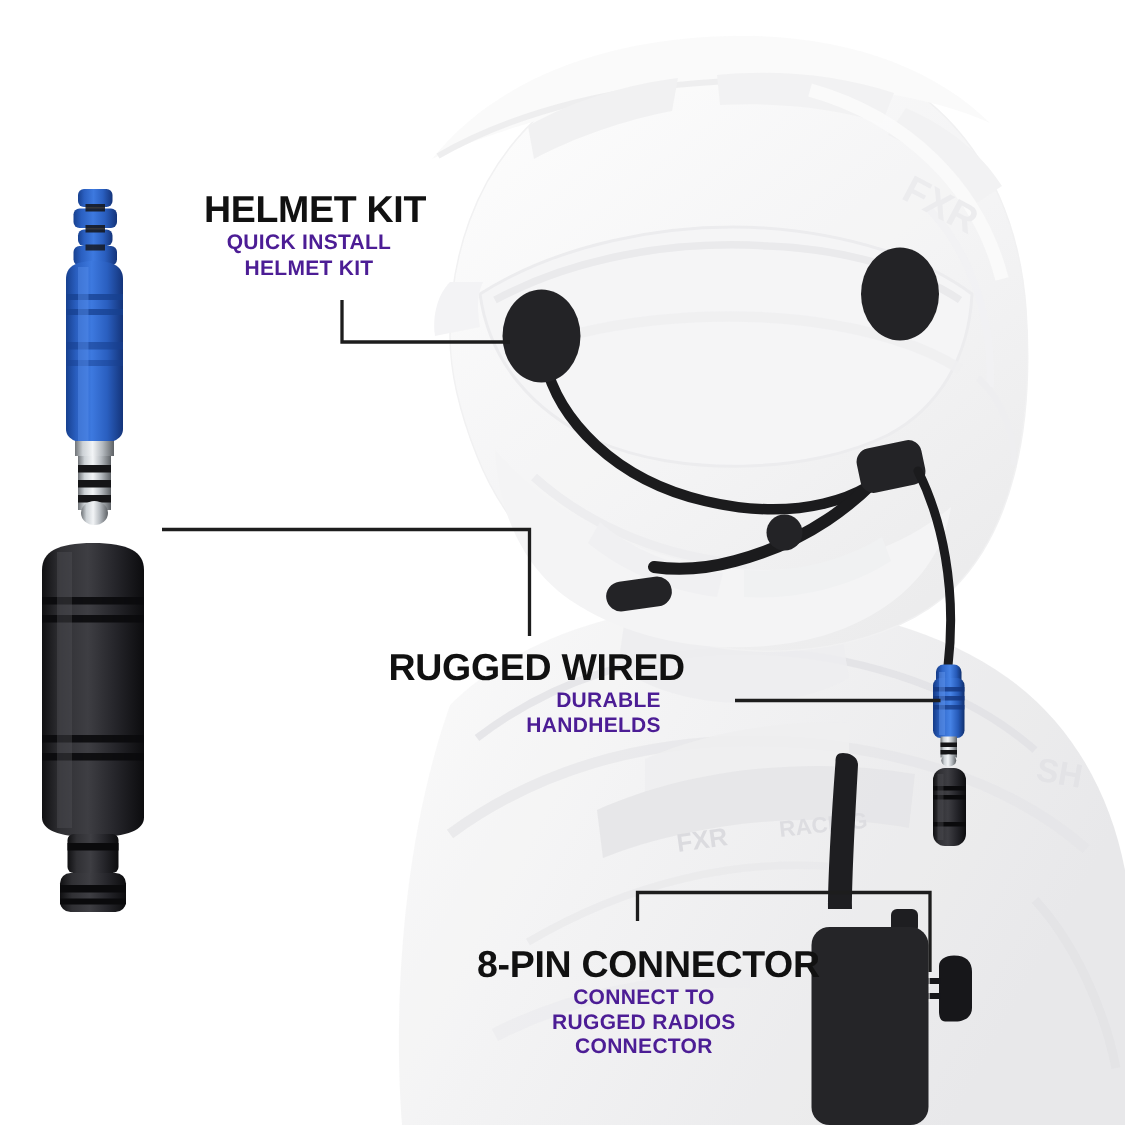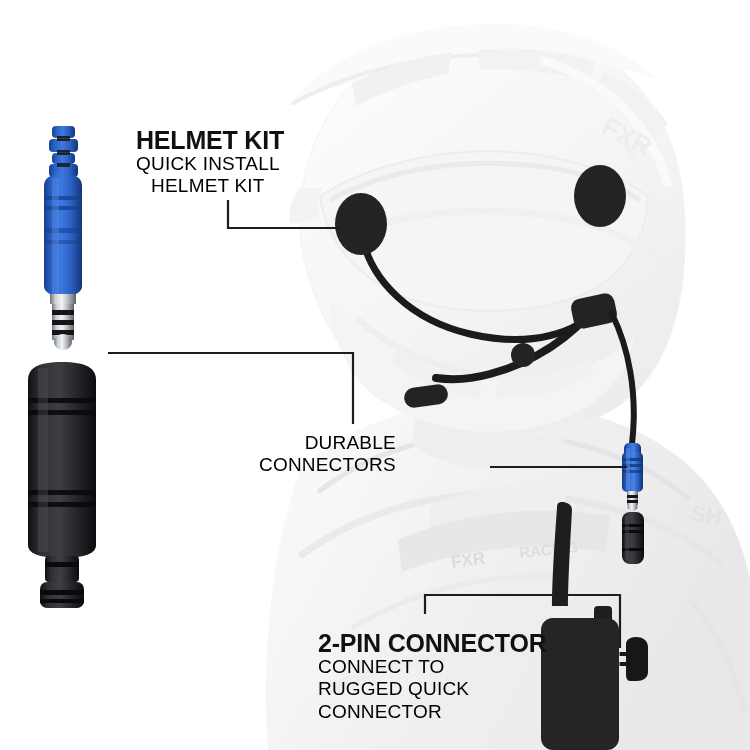--- a/index.html
+++ b/index.html
@@ -15,29 +15,29 @@
     overflow:hidden;
   }
   #art{position:absolute;left:0;top:0;width:750px;height:750px;}
 
   .callout{position:absolute;text-align:center;white-space:nowrap;}
   .callout .title{
     font-size:25px;font-weight:bold;color:#111111;
     letter-spacing:-0.2px;line-height:1.04;
   }
   .callout .sub{
-    font-size:19px;font-weight:normal;color:#000000;
+    font-size:14px;font-weight:bold;color:#4c1d95;
     line-height:1.18;letter-spacing:0.2px;
   }
   #callout-helmet-kit{left:136px;top:127px;text-align:left;}
   #callout-helmet-kit .sub{text-align:center;padding-right:8px;}
   #callout-rugged-wired{left:259px;top:432px;text-align:left;}
   #callout-rugged-wired .sub{text-align:right;padding-right:16px;}
   #callout-2pin{left:318px;top:630px;text-align:left;}
-  #callout-2pin .sub{padding-right:6px;}
+  #callout-2pin .sub{text-align:center;padding-right:6px;}
 </style>
 </head>
 <body>
 
 <div id="stage">
 
   <svg id="art" viewBox="0 0 750 750">
     <defs>
       <linearGradient id="gBlue" x1="0" y1="0" x2="1" y2="0">
         <stop offset="0%" stop-color="#17408f"></stop>
@@ -249,24 +249,25 @@
     </g>
   </svg>
 
   <div class="callout" id="callout-helmet-kit">
     <div class="title">HELMET KIT</div>
     <div class="sub">QUICK INSTALL</div>
     <div class="sub">HELMET KIT</div>
   </div>
 
   <div class="callout" id="callout-rugged-wired">
+    <div class="title">RUGGED WIRED</div>
     <div class="sub">DURABLE</div>
-    <div class="sub">CONNECTORS</div>
+    <div class="sub">HANDHELDS</div>
   </div>
 
   <div class="callout" id="callout-2pin">
-    <div class="title">2-PIN CONNECTOR</div>
+    <div class="title">8-PIN CONNECTOR</div>
     <div class="sub">CONNECT TO</div>
-    <div class="sub">RUGGED QUICK</div>
+    <div class="sub">RUGGED RADIOS</div>
     <div class="sub">CONNECTOR</div>
   </div>
 
 </div>
 
 </body></html>

